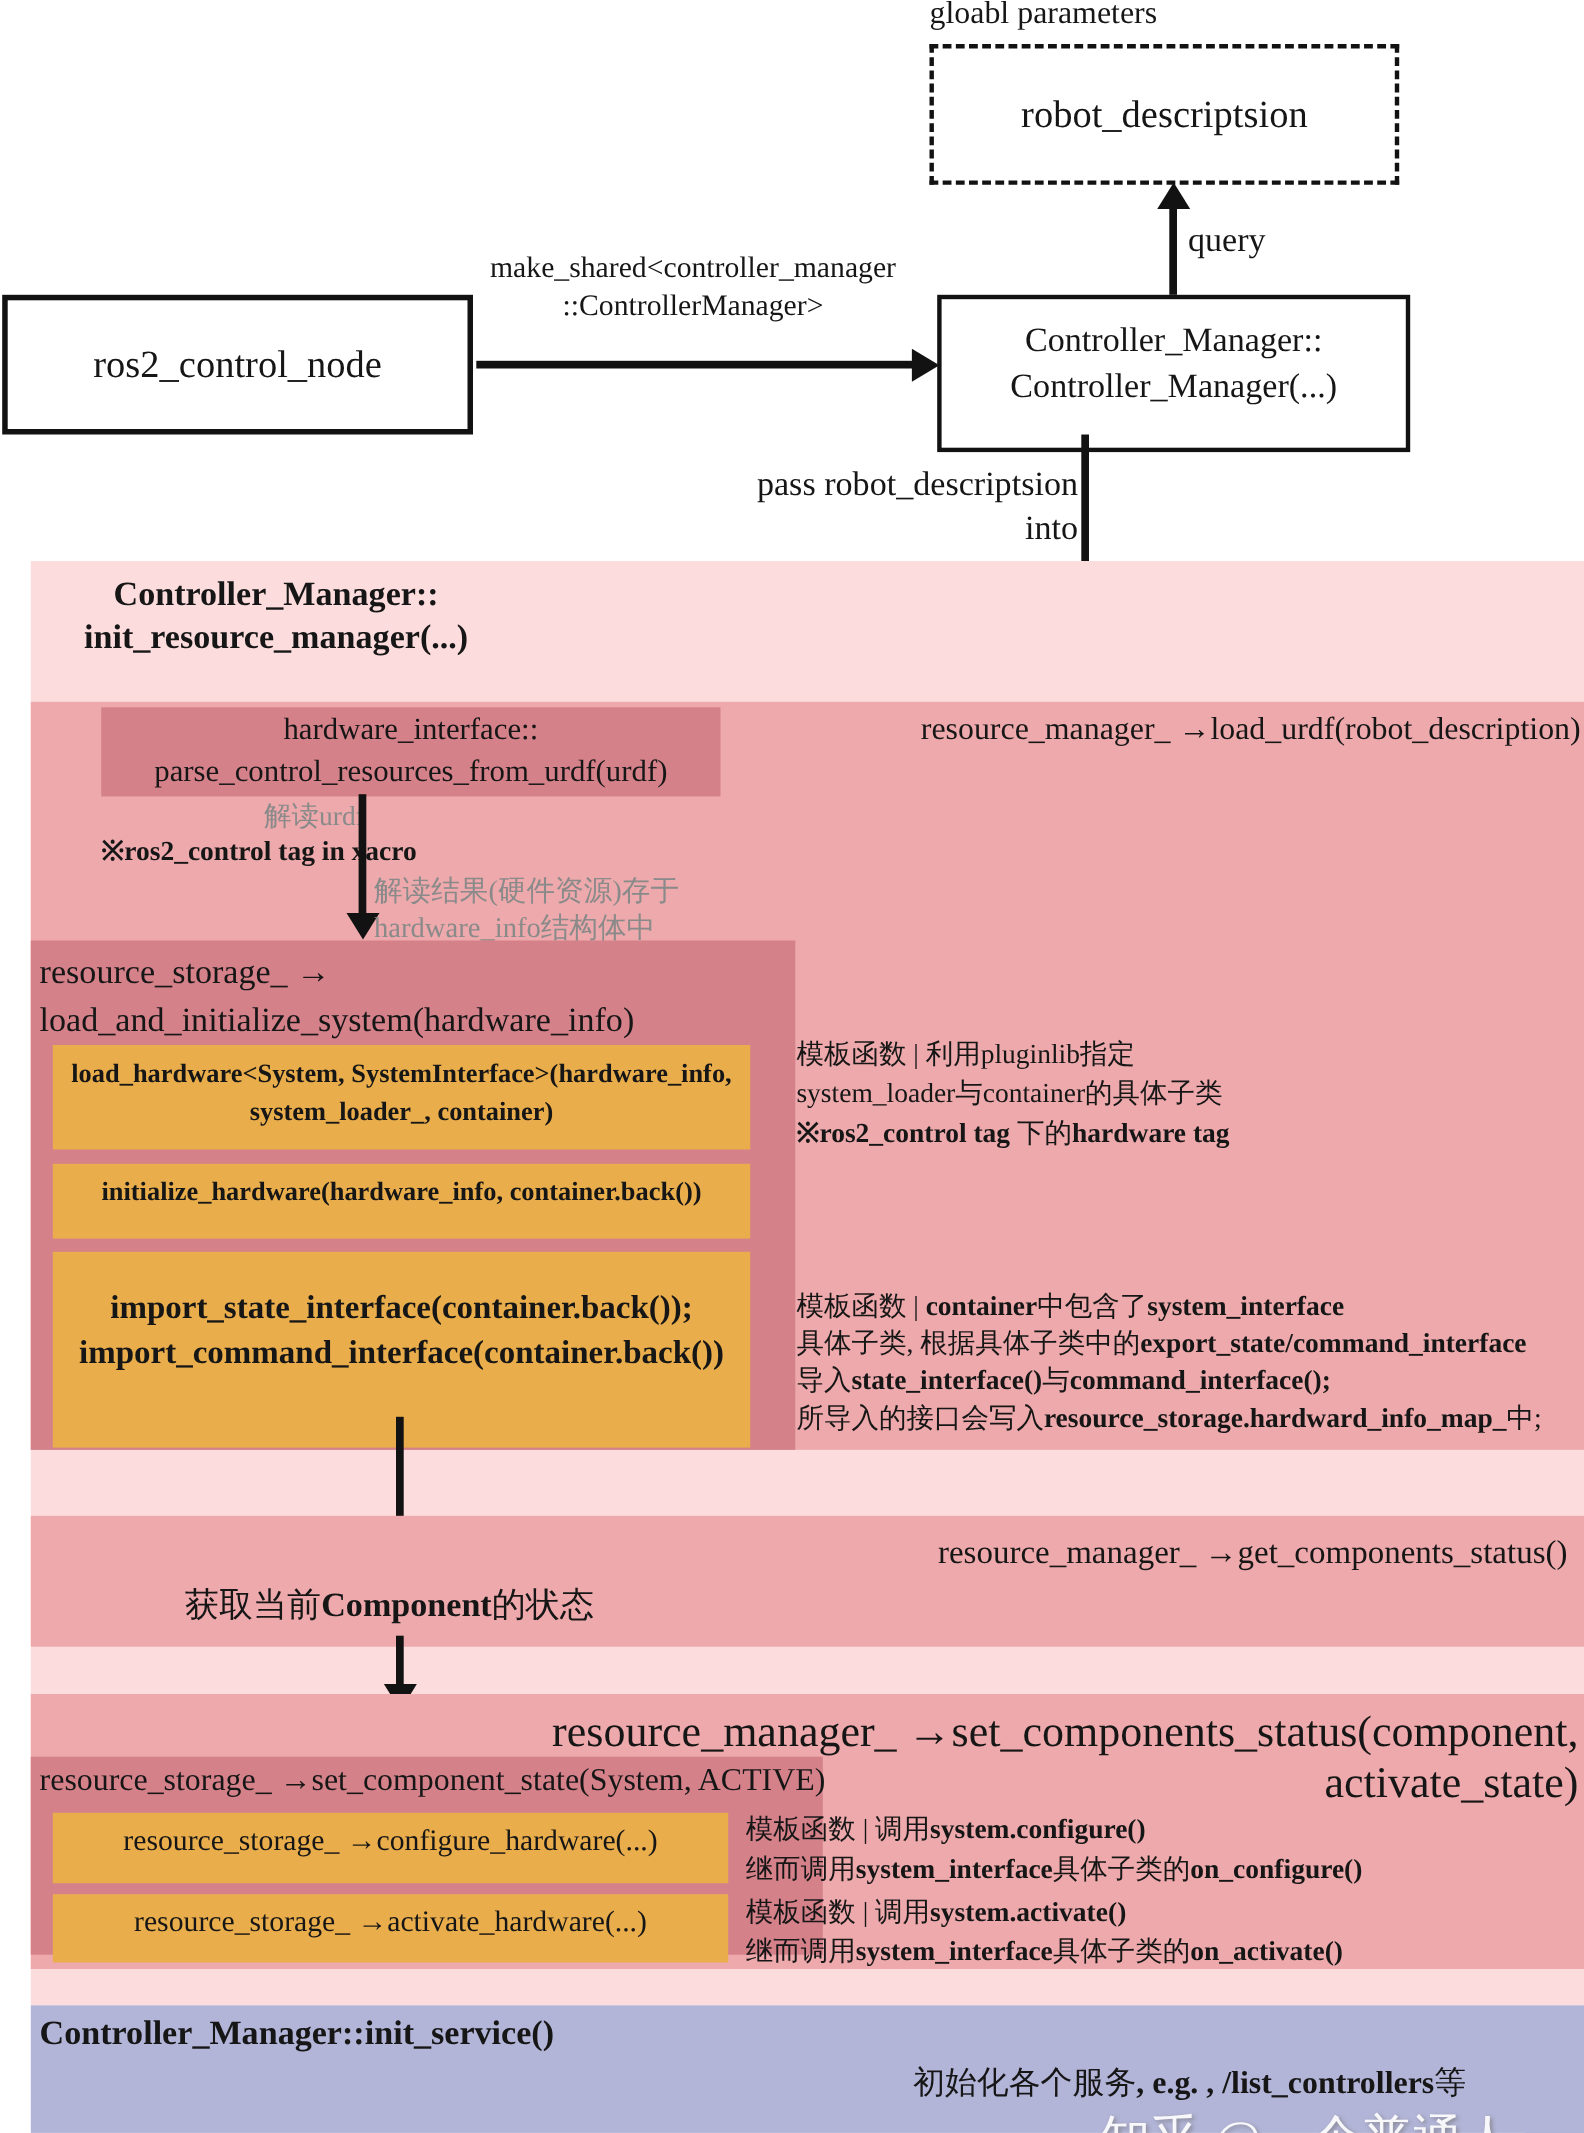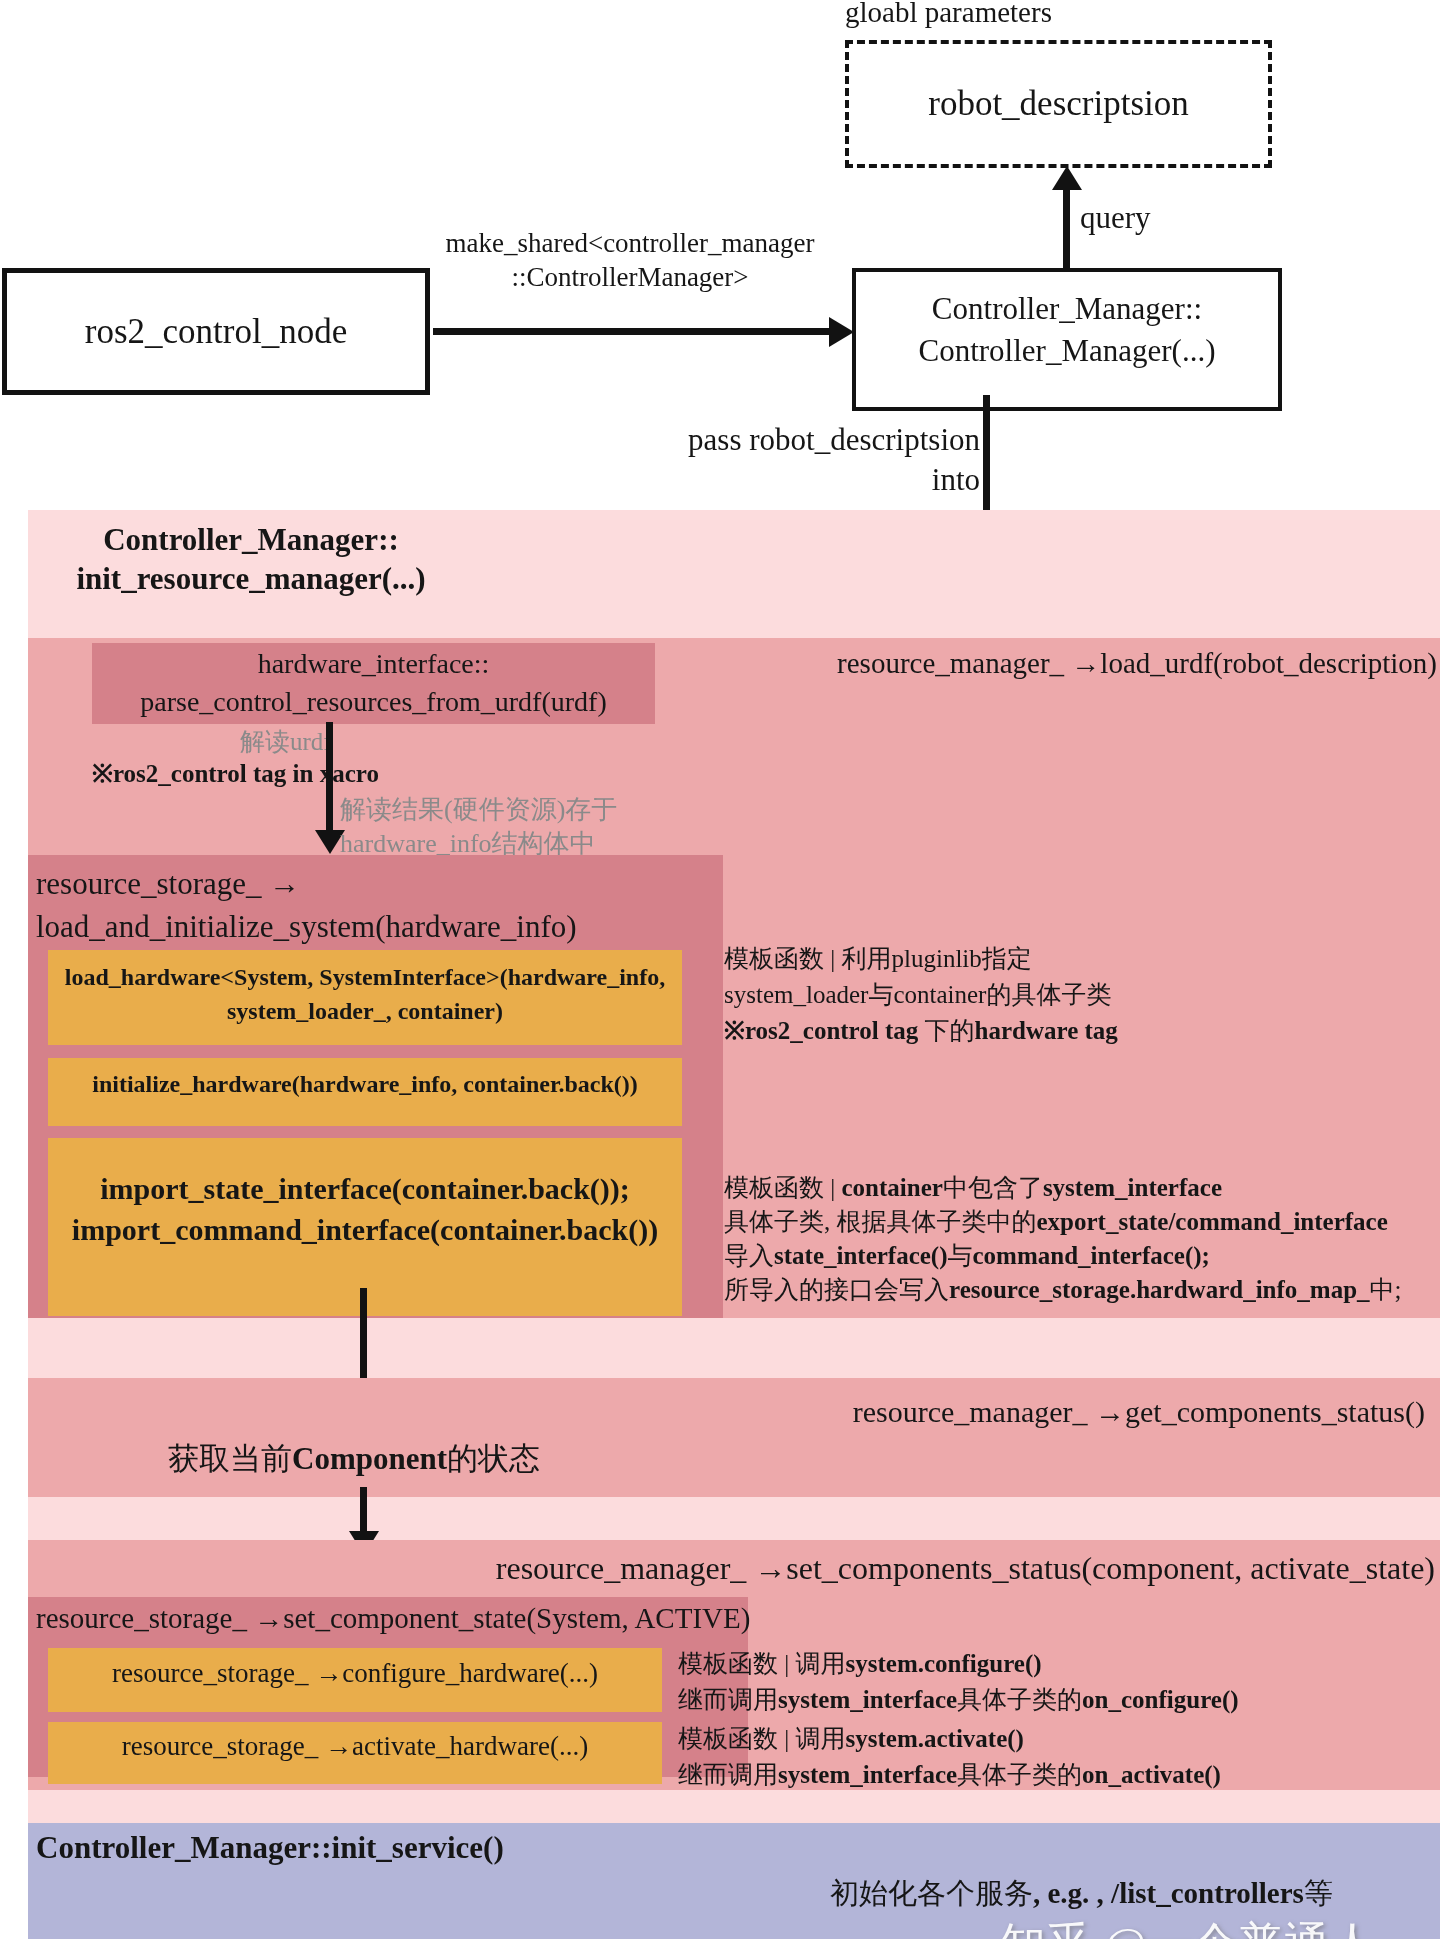--- a/index.html
+++ b/index.html
@@ -59,21 +59,21 @@
   #note-initialize{left:724px;top:1056px;font-size:25px;line-height:36px;}
   #note-container{left:724px;top:1171px;font-size:25px;line-height:34px;}
   #arrow5-line{left:360px;top:1288px;height:118px;}
   #arrow5-head{left:349px;top:1404px;}
   #band-get{left:28px;top:1378px;width:1412px;height:119px;}
   #get-call{left:710px;top:1395px;width:715px;font-size:30px;}
   #get-note{left:168px;top:1438px;font-size:31px;}
   #arrow6-line{left:360px;top:1487px;height:46px;}
   #arrow6-head{left:349px;top:1531px;}
   #band-set{left:28px;top:1540px;width:1412px;height:250px;}
-  #set-call{left:300px;top:1550px;width:1135px;font-size:32px;}
+  #set-call{left:300px;top:1550px;width:1135px;font-size:40px;}
   #sc-panel{left:28px;top:1597px;width:720px;height:180px;}
   #sc-title{left:36px;top:1602px;font-size:29px;}
   #box-confhw{left:48px;top:1648px;width:614px;height:54px;font-size:27px;padding-top:10px;font-family:Liberation Serif, serif;}
   #box-acthw{left:48px;top:1722px;width:614px;height:53px;font-size:27px;padding-top:9px;}
   #note-configure{left:678px;top:1646px;font-size:25px;line-height:36px;}
   #note-activate{left:678px;top:1721px;font-size:25px;line-height:36px;}
   
   #purple-sec{left:28px;top:1823px;width:1412px;height:116px;}
   #init-service{left:36px;top:1830px;font-size:31px;font-weight:bold;}
   #init-note{left:830px;top:1874px;font-size:29px;}

